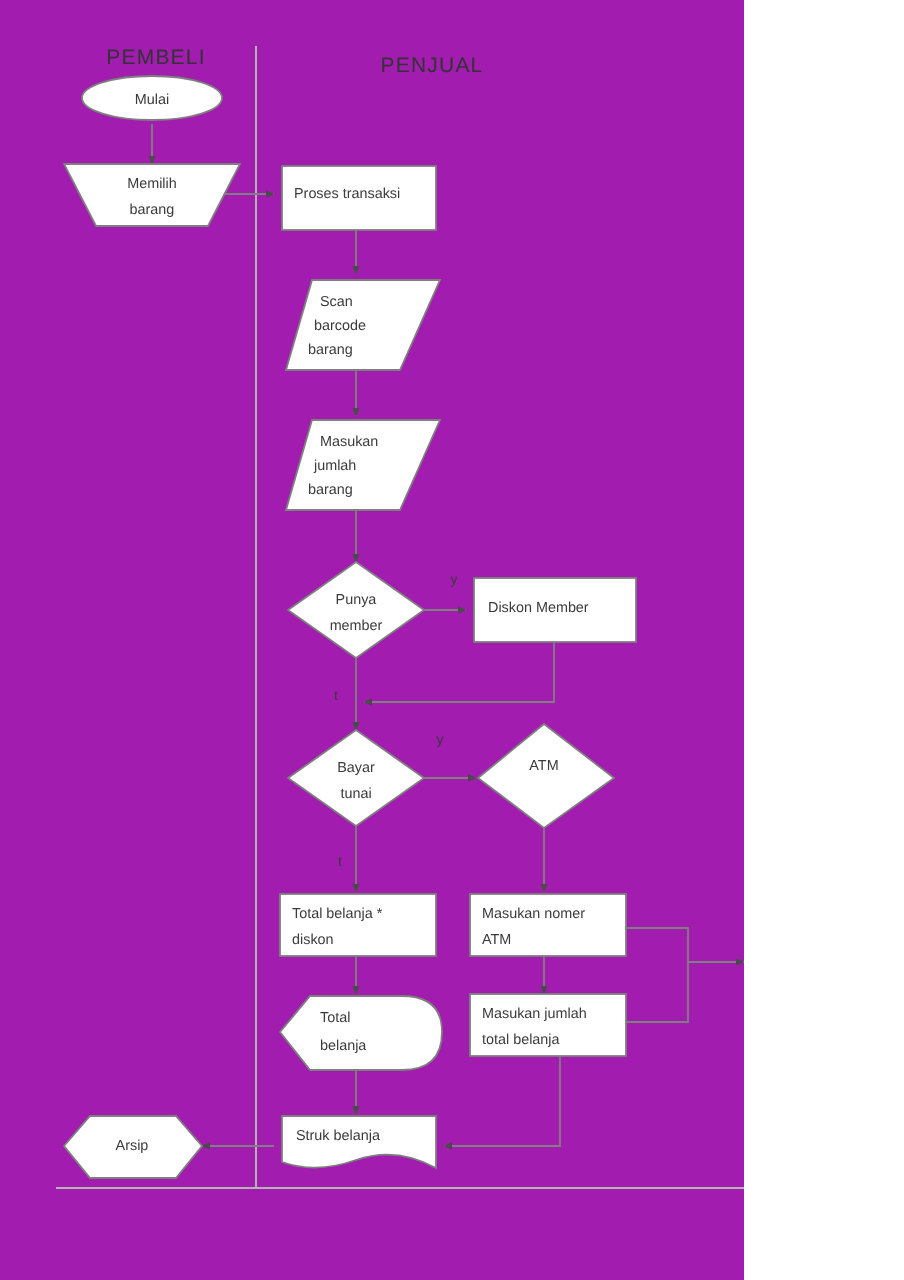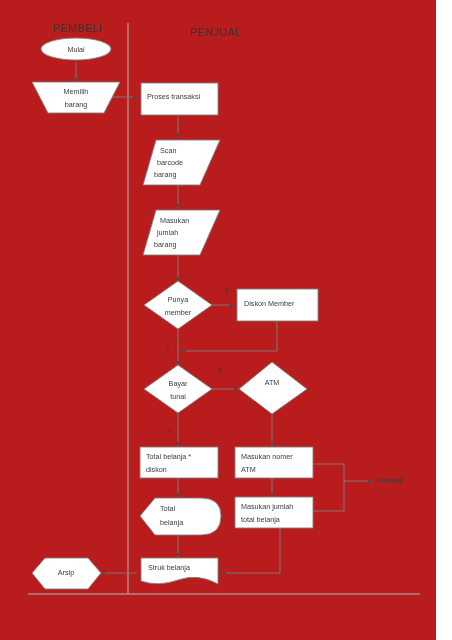--- a/index.html
+++ b/index.html
@@ -5,23 +5,23 @@
   html, body {
     margin: 0;
     padding: 0;
     background: #ffffff;
   }
   body {
     font-family: "Liberation Sans", sans-serif;
   }
   #canvas {
     position: relative;
-    width: 436px;
+    width: 372px;
     height: 640px;
-    background: #b91c1c;
+    background: #a21caf;
     overflow: hidden;
   }
   svg.flow {
     position: absolute;
     left: 0;
     top: 0;
     width: 452px;
     height: 640px;
   }
   .shape {

